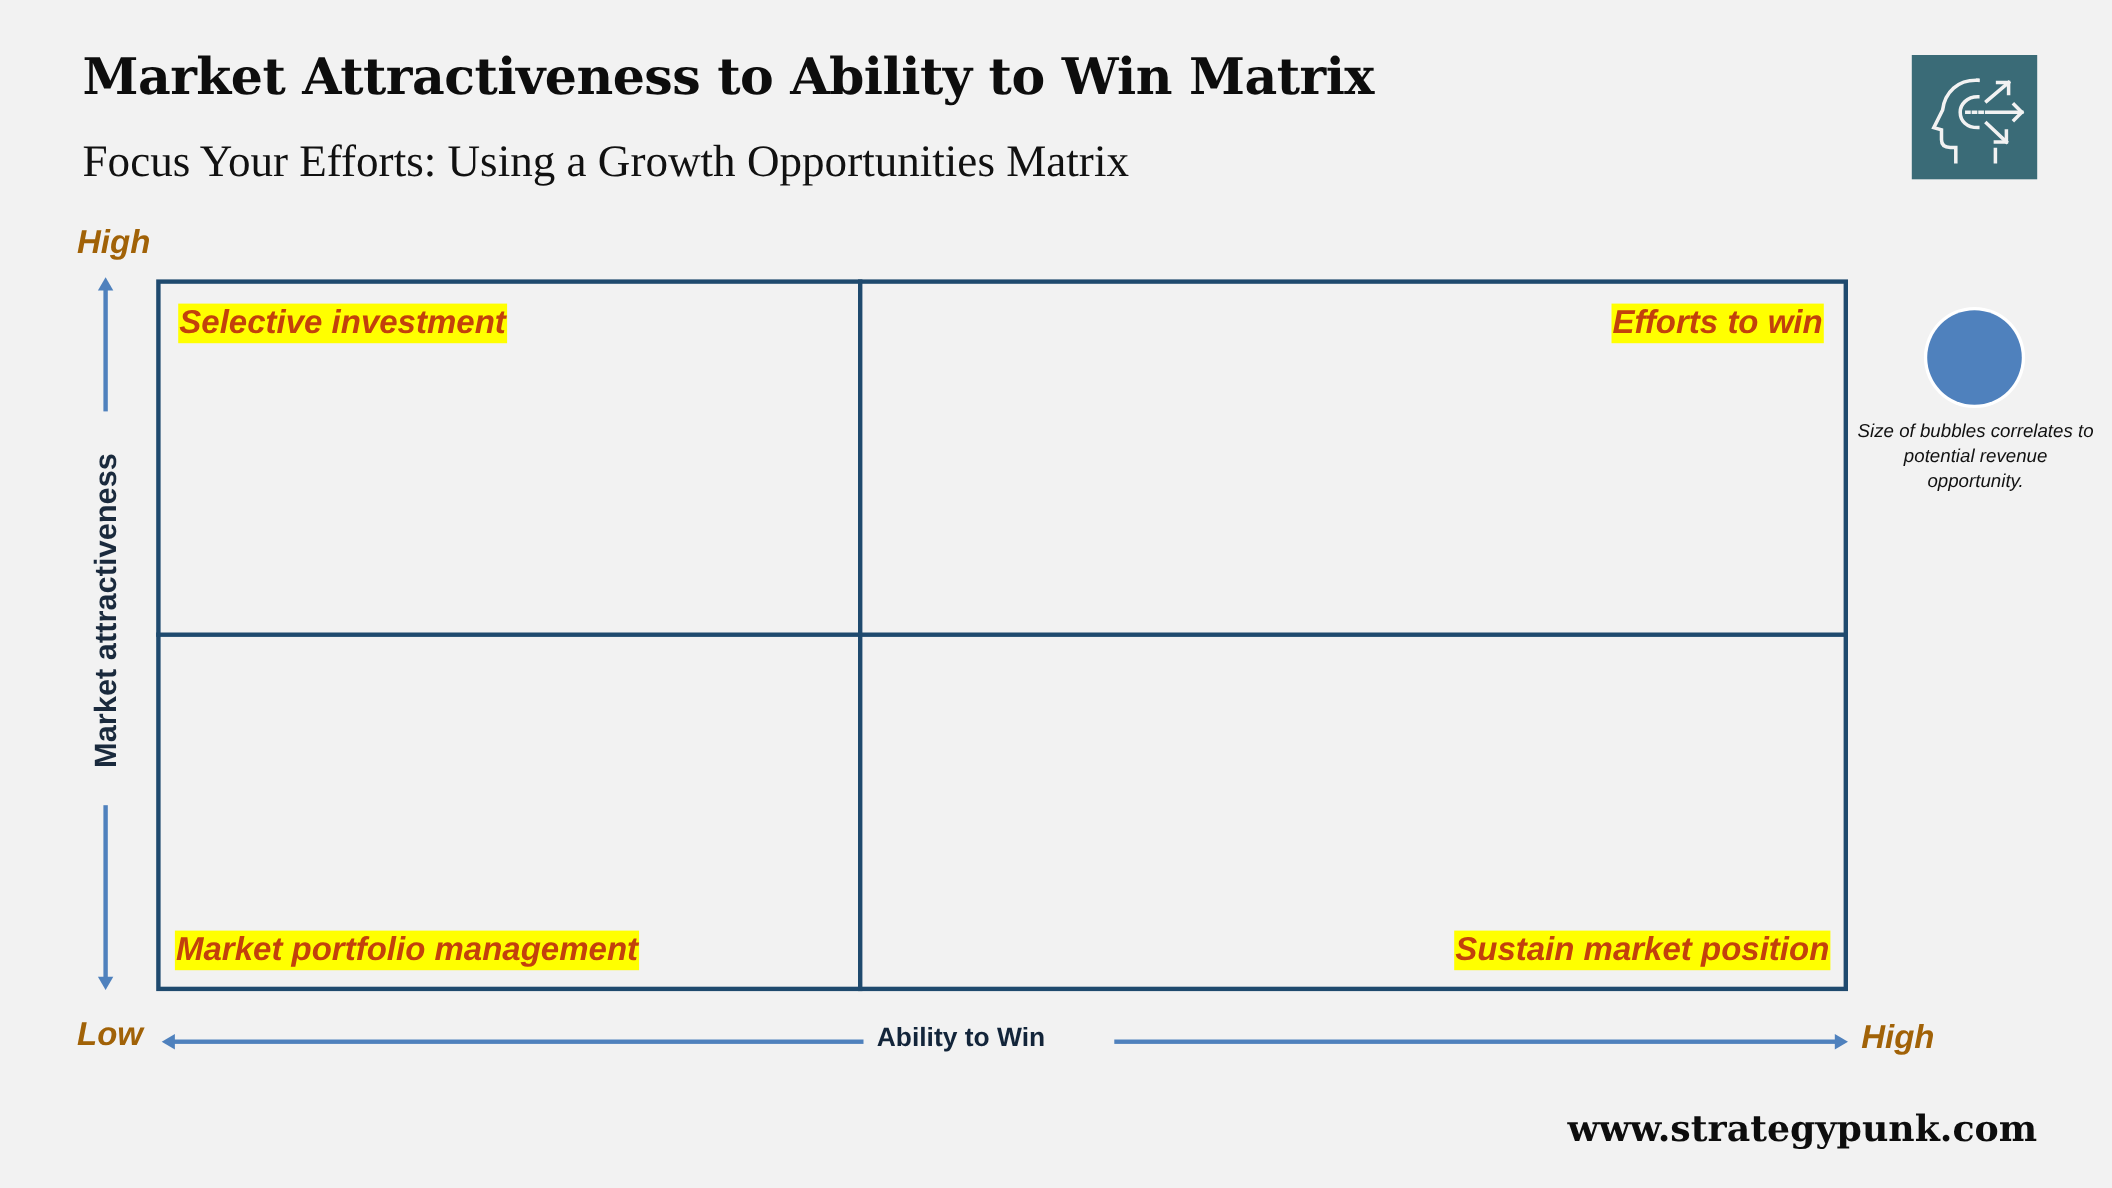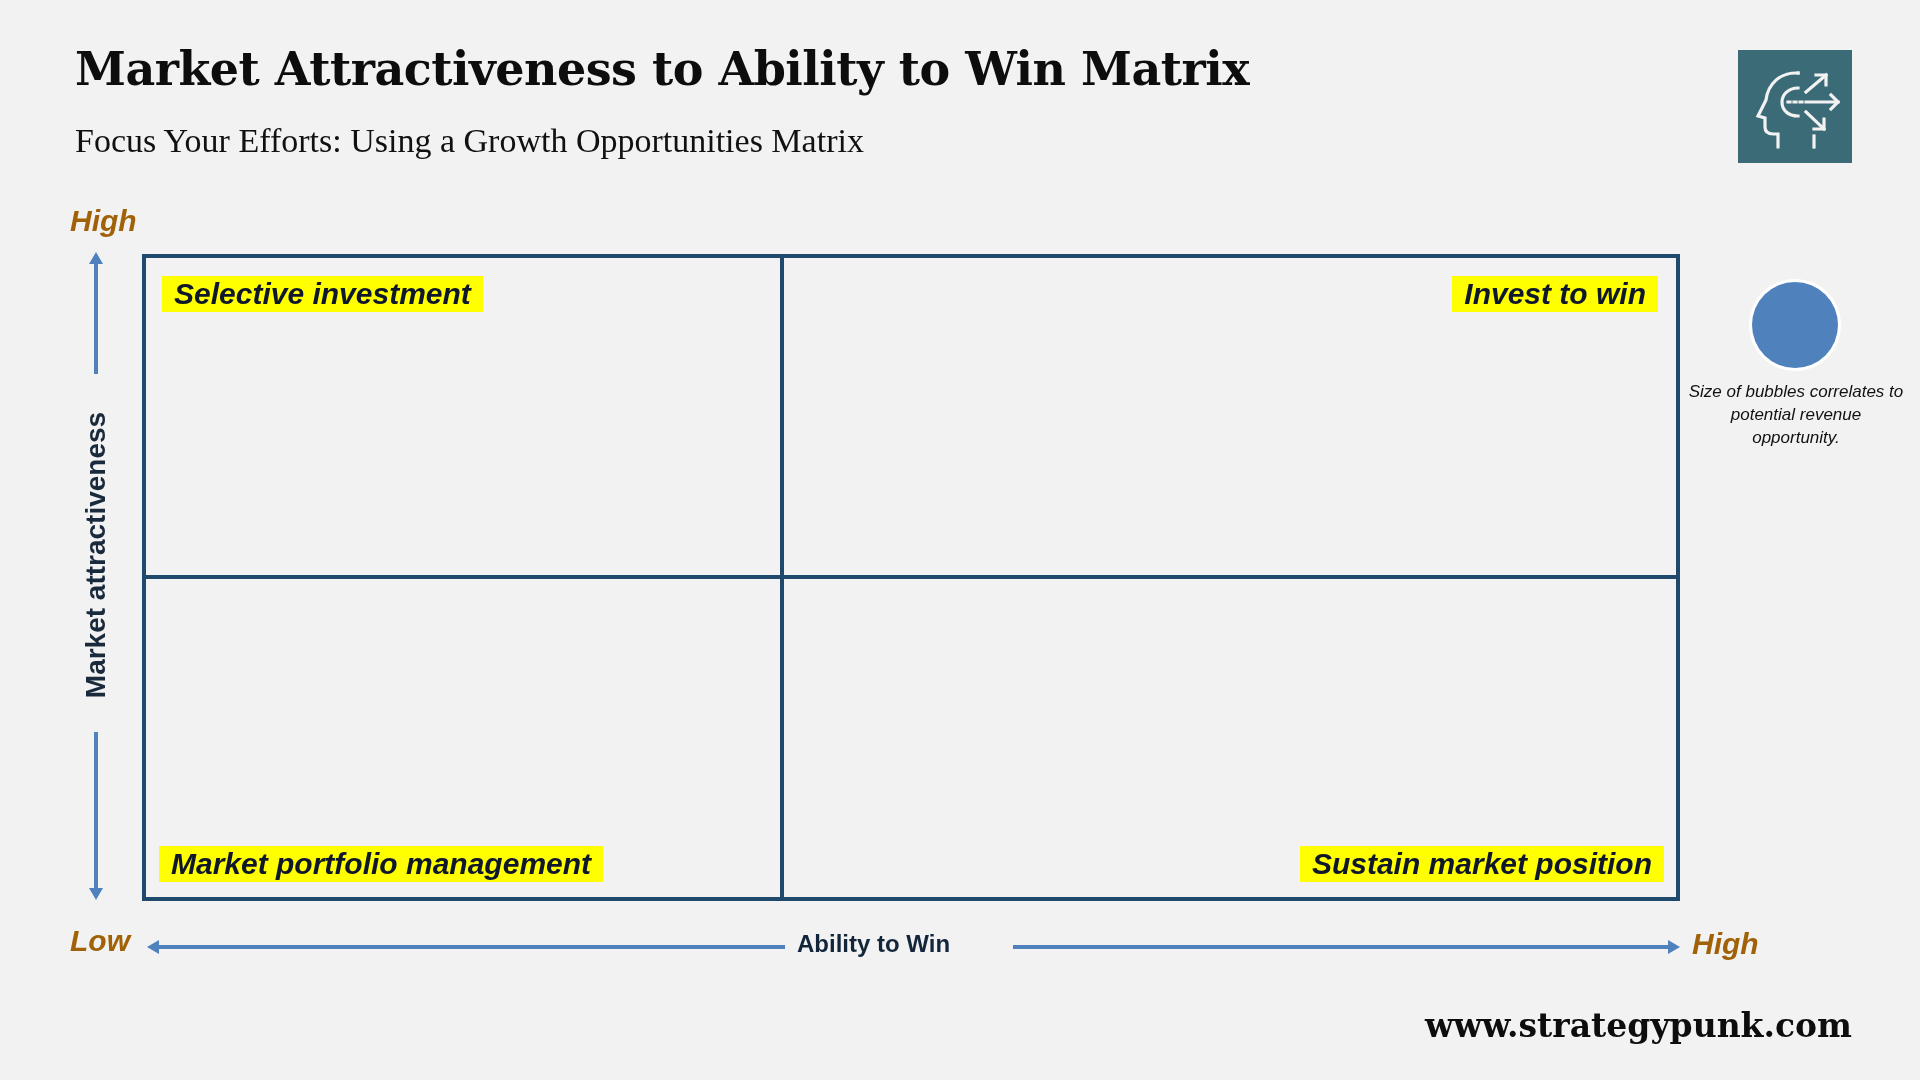--- a/index.html
+++ b/index.html
@@ -18,21 +18,21 @@
       font-family: "DejaVu Serif", "Liberation Serif", serif;
       font-weight: bold;
       font-size: 46px;
       color: #0d0d0d;
       letter-spacing: -0.5px;
       white-space: nowrap;
     }
     .subtitle {
       left: 75px; top: 122px;
       font-family: "Liberation Serif", "DejaVu Serif", serif;
-      font-size: 34px;
+      font-size: 41px;
       color: #111;
       white-space: nowrap;
     }
     .logo {
       left: 1738px; top: 50px;
       width: 114px; height: 113px;
       background: #3a6b77;
     }
     .logo svg { width: 100%; height: 100%; display: block; }
 
@@ -117,23 +117,23 @@
     .div-h {
       left: 142px; top: 575px;
       width: 1538px; height: 4px;
       background: #1f4a6e;
     }
     .quad-label {
       font-family: "Liberation Sans", "DejaVu Sans", sans-serif;
       font-weight: bold;
       font-style: italic;
       font-size: 30px;
-      color: #0f172a;
+      color: #c2410c;
       background: #ffff00;
-      padding: 0 12px;
+      padding: 0 1px;
       line-height: 36px;
       white-space: nowrap;
     }
     .q-tl { left: 162px; top: 276px; }
     .q-tr { right: 262px; top: 276px; }
     .q-bl { left: 159px; top: 846px; }
     .q-br { right: 256px; top: 846px; }
 
     .bubble {
       left: 1752px; top: 282px;
@@ -196,21 +196,21 @@
 <div class="abs vline" style="top:262px;height:112px;"></div>
 <div class="abs y-label">Market attractiveness</div>
 <div class="abs vline" style="top:732px;height:158px;"></div>
 <div class="abs arrow-down"></div>
 
 <div class="abs matrix"></div>
 <div class="abs div-v"></div>
 <div class="abs div-h"></div>
 
 <div class="abs quad-label q-tl">Selective investment</div>
-<div class="abs quad-label q-tr">Invest to win</div>
+<div class="abs quad-label q-tr">Efforts to win</div>
 <div class="abs quad-label q-bl">Market portfolio management</div>
 <div class="abs quad-label q-br">Sustain market position</div>
 
 <div class="abs axis-low">Low</div>
 <div class="abs arrow-left"></div>
 <div class="abs hline" style="left:157px;width:628px;"></div>
 <div class="abs x-label">Ability to Win</div>
 <div class="abs hline" style="left:1013px;width:657px;"></div>
 <div class="abs arrow-right"></div>
 <div class="abs axis-high-x">High</div>

